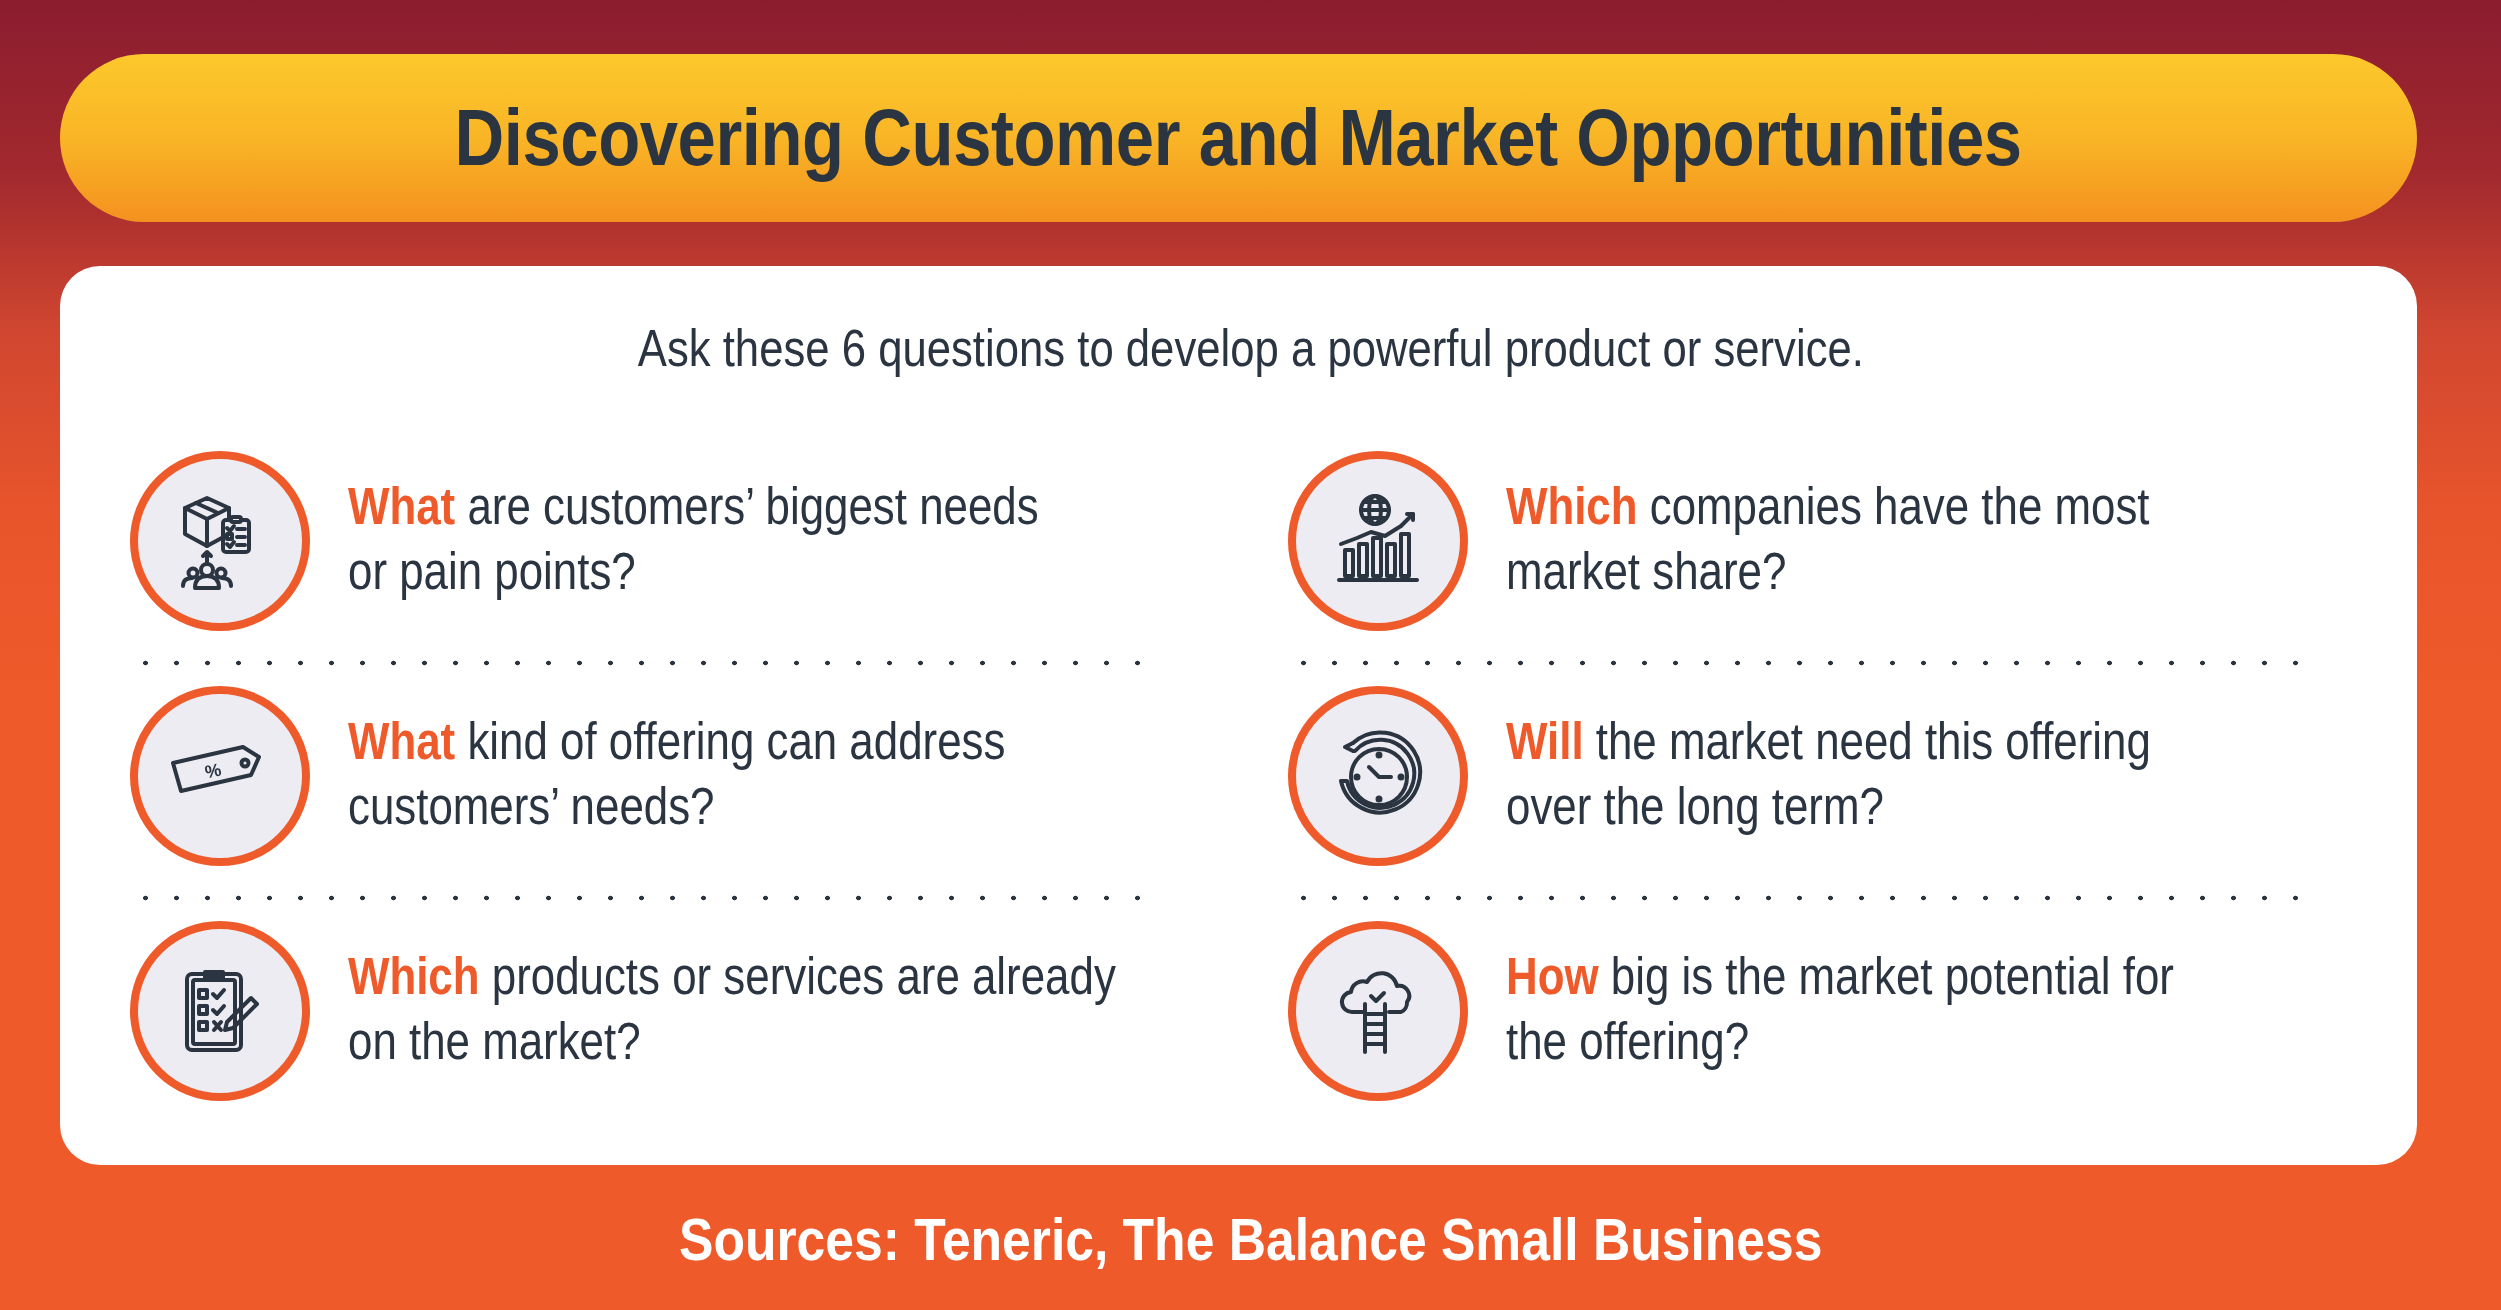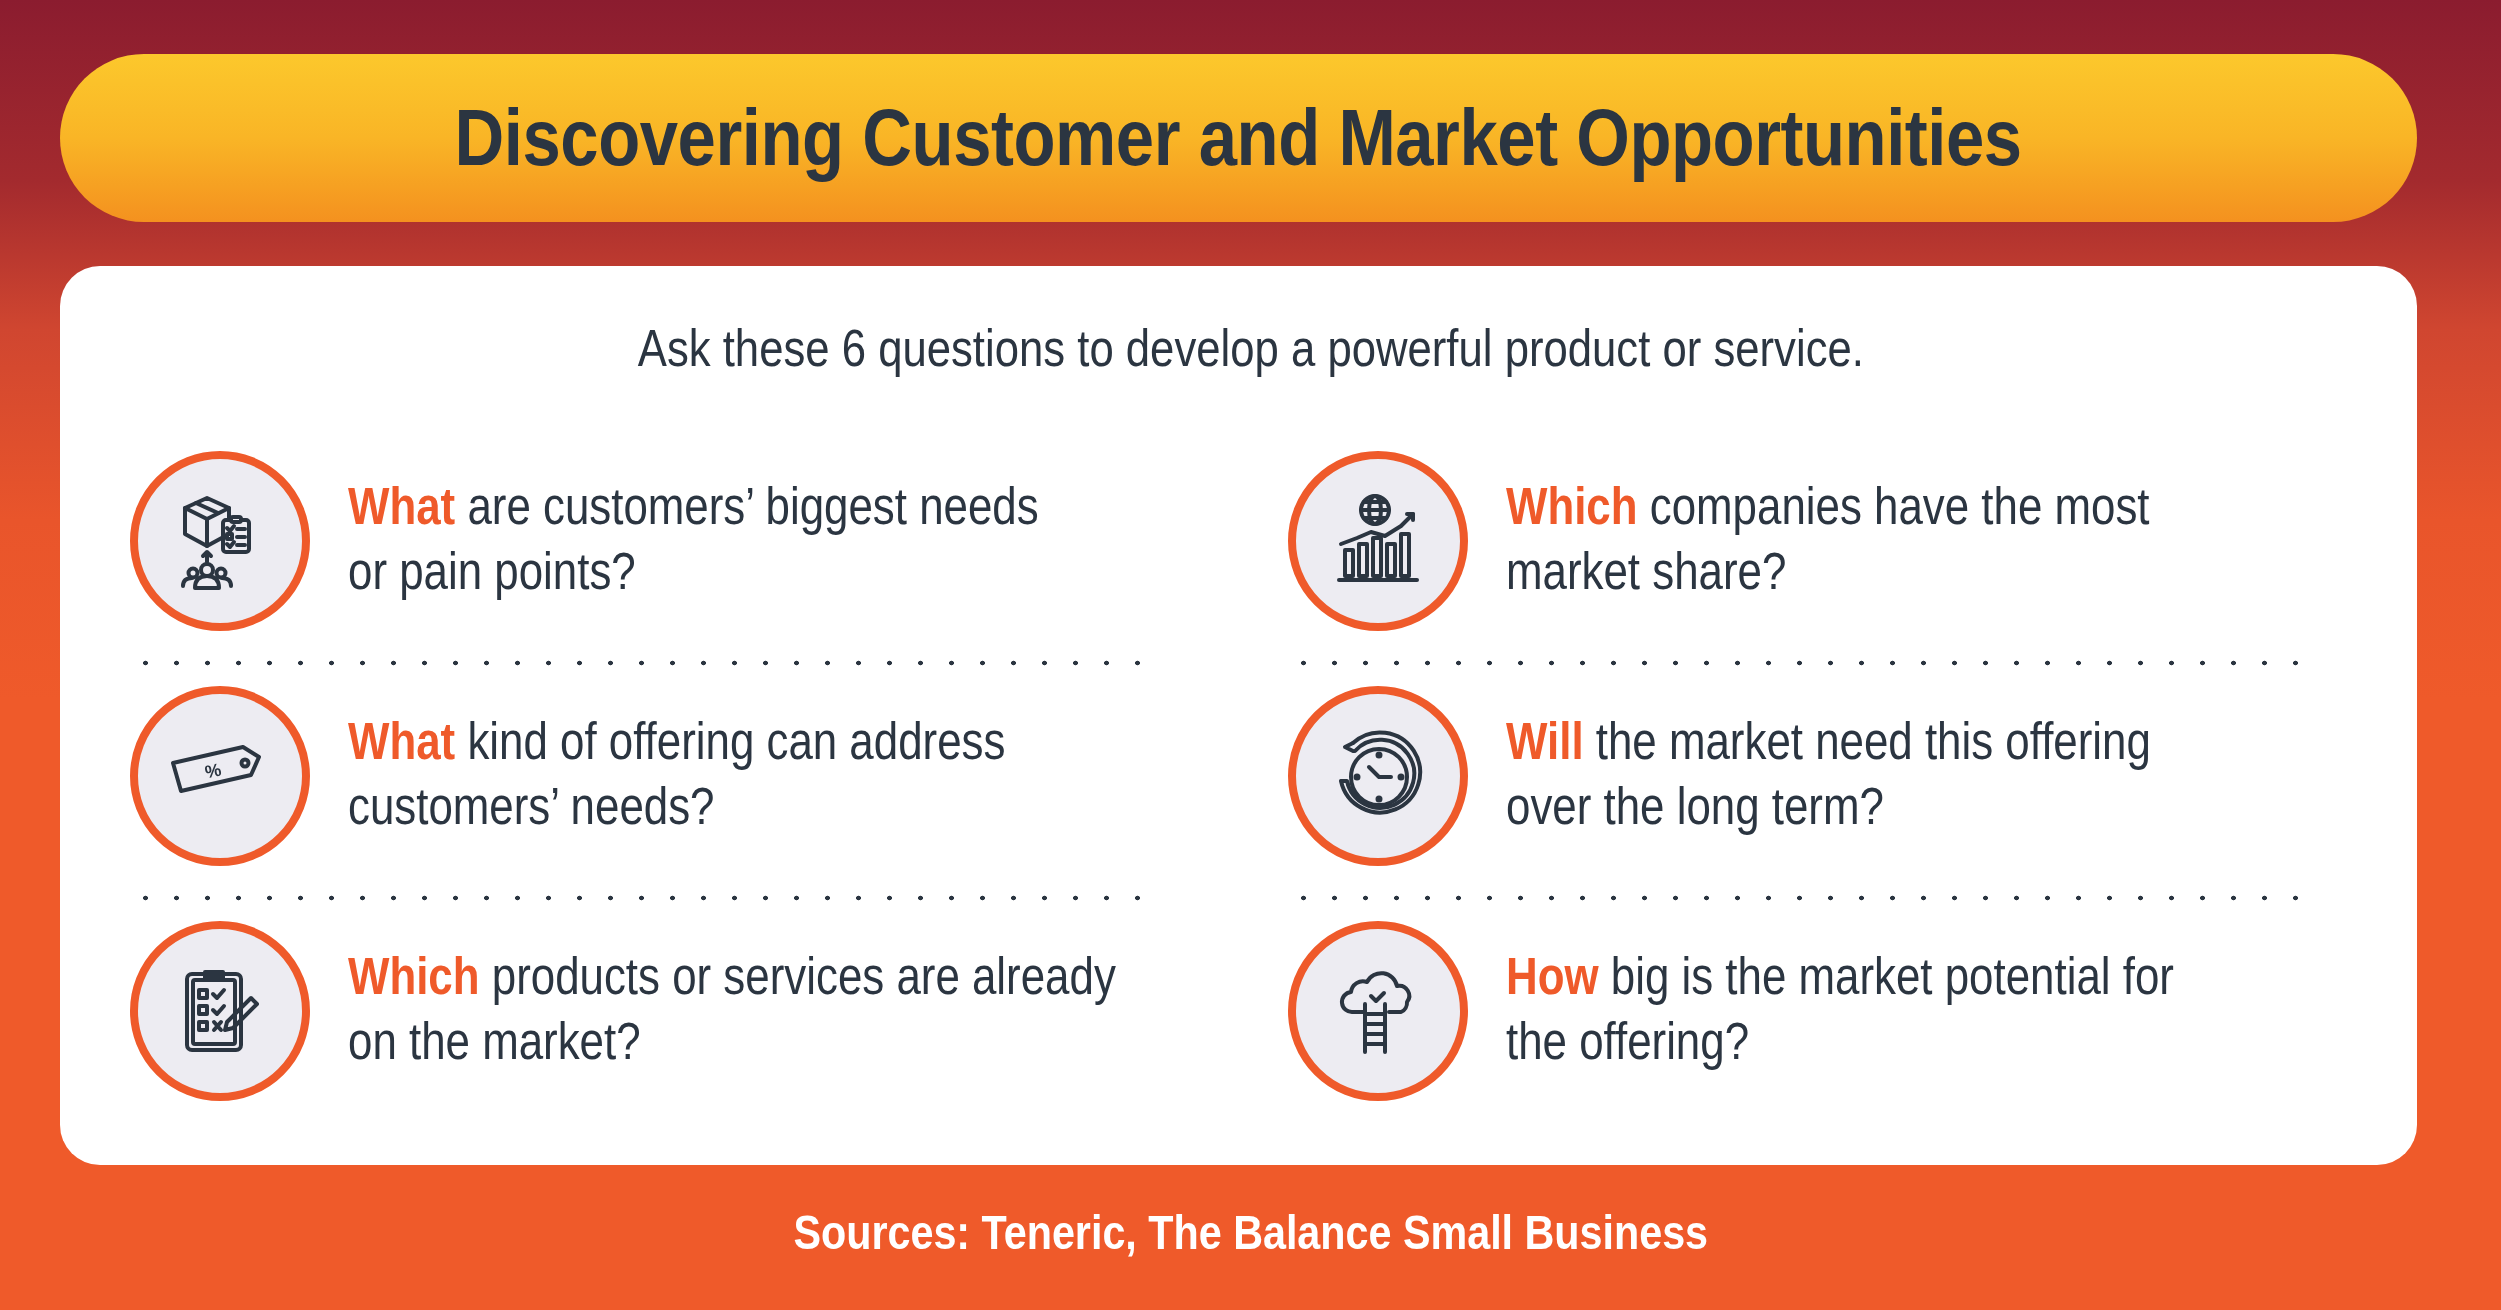--- a/index.html
+++ b/index.html
@@ -39,21 +39,21 @@
     transform-origin: left top; transform: scaleX(0.86); white-space: nowrap;
   }
   .q-text .kw { color: #EF5A2A; font-weight: bold; }
   .divider {
     position: absolute; height: 6px;
     background-image: radial-gradient(circle, #2B3541 2.2px, transparent 2.6px);
     background-size: 31px 6px; background-repeat: repeat-x;
   }
   .footer {
     position: absolute; left: 0; right: 0; top: 1205px; text-align: center;
-    font-size: 48px; font-weight: bold; color: #FFFFFF; white-space: nowrap;
+    font-size: 60px; font-weight: bold; color: #FFFFFF; white-space: nowrap;
   }
   .footer span { display: inline-block; transform: scaleX(0.86); }
 </style>
 </head>
 <body>
 
 <div class="title-pill">
   <span class="title-text">Discovering Customer and Market Opportunities</span>
 </div>
 

